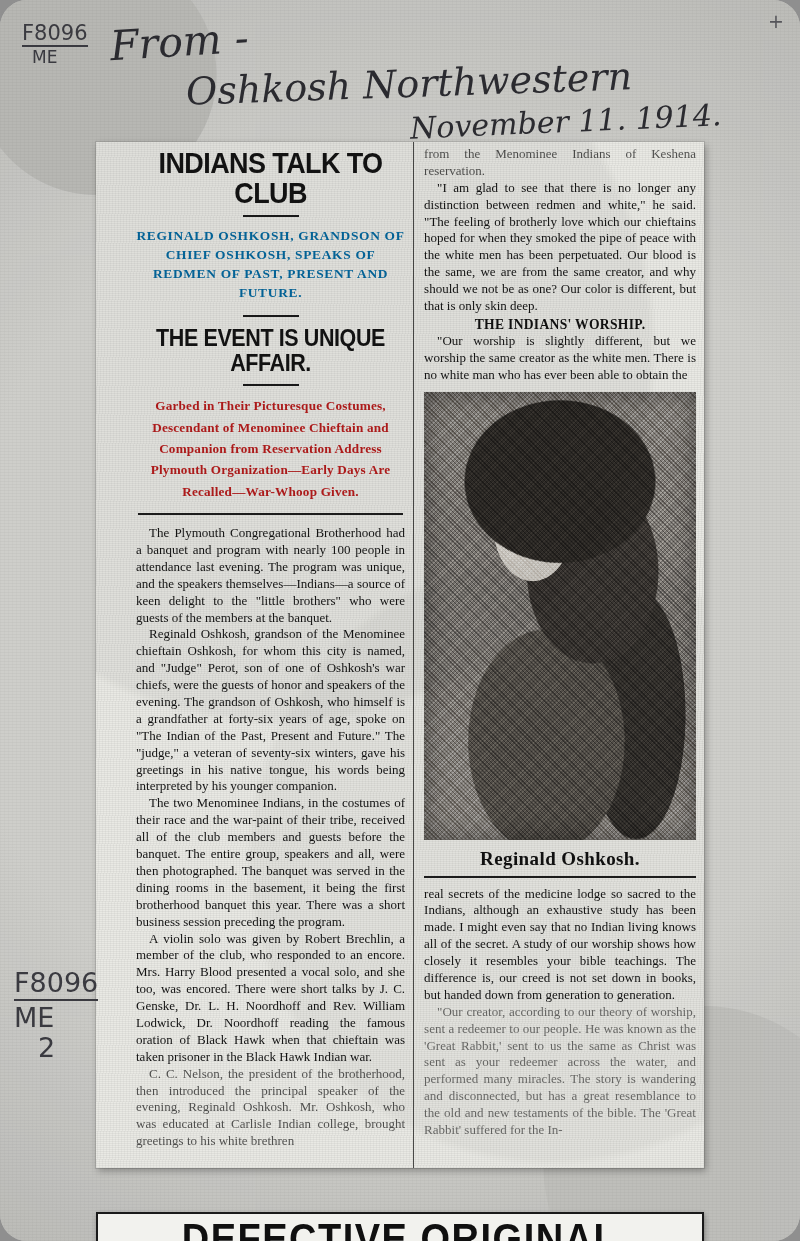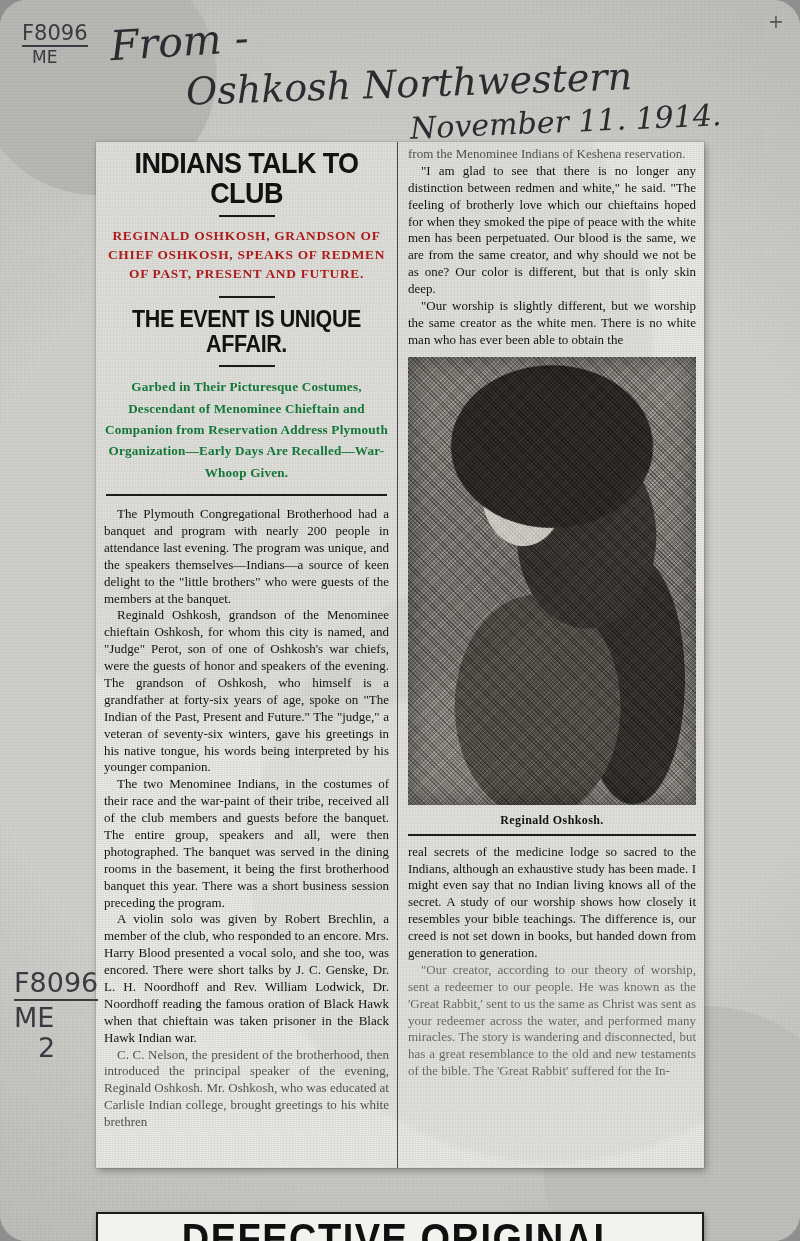--- a/index.html
+++ b/index.html
@@ -71,21 +71,21 @@
   }
   #clipping .grain{
     position:absolute;inset:0;pointer-events:none;z-index:5;
     background-image:
       repeating-linear-gradient(0deg, rgba(0,0,0,.05) 0 1px, transparent 1px 2px),
       repeating-linear-gradient(92deg, rgba(0,0,0,.04) 0 1px, transparent 1px 3px),
       radial-gradient(circle at 30% 20%, rgba(0,0,0,.05) 0 40%, transparent 41%),
       radial-gradient(circle at 75% 70%, rgba(0,0,0,.04) 0 35%, transparent 36%);
     mix-blend-mode:multiply;opacity:.8;
   }
-  .cols{display:flex;height:100%;}
+  .cols{display:flex;height:100%;padding-left:32px;}
   .col{position:relative;box-sizing:border-box;}
   .col-left{width:302px;padding:4px 8px 0 8px;border-right:1px solid #4a4a48;}
   .col-right{width:306px;padding:4px 8px 0 10px;}
 
   
   .headline{
     font-family:"Liberation Sans", sans-serif;
     font-weight:bold;
     font-size:27px;
     letter-spacing:-.6px;
@@ -100,21 +100,21 @@
     width:56px;height:2px;background:#1b1b1b;
     margin:13px auto 9px auto;
   }
   .deck{
     font-family:"Liberation Serif", serif;
     font-weight:bold;
     font-size:13.4px;
     letter-spacing:.7px;
     text-align:center;
     line-height:1.42;
-    color:#b91c1c;
+    color:#0369a1;
     margin:0;
   }
   .subhead-big{
     font-family:"Liberation Sans", sans-serif;
     font-weight:bold;
     font-size:21.5px;
     letter-spacing:-.4px;
     text-align:center;
     color:#131313;
     line-height:1.05;
@@ -122,21 +122,21 @@
     transform:scaleY(1.1);
     transform-origin:top center;
   }
   .deck2{
     font-family:"Liberation Serif", serif;
     font-weight:bold;
     font-size:13.2px;
     text-align:center;
     line-height:1.62;
     letter-spacing:.2px;
-    color:#15803d;
+    color:#b91c1c;
     margin:0;
   }
   .rule-full{
     height:2px;background:#1d1d1d;margin:11px 2px 10px 2px;
   }
 
   
   .body p{
     font-family:"Liberation Serif", serif;
     font-size:13px;
@@ -185,21 +185,21 @@
       repeating-linear-gradient(-45deg, rgba(255,255,255,.30) 0 1px, transparent 1px 3px);
     mix-blend-mode:overlay;
   }
   .photo .vig{
     position:absolute;inset:0;
     box-shadow:inset 0 0 26px rgba(0,0,0,.45);
   }
   .caption{
     font-family:"Liberation Serif", serif;
     font-weight:bold;
-    font-size:12px;
+    font-size:19px;
     text-align:center;
     color:#111;
     margin:8px 0 6px 0;
     letter-spacing:.4px;
   }
   .cap-rule{height:2px;background:#1d1d1d;margin:0 0 8px 0;}
 
   
   #stamp{
     position:absolute;left:96px;top:1178px;
@@ -251,32 +251,33 @@
         <div class="headline">INDIANS TALK TO CLUB</div>
         <div class="rule-short"></div>
         <div class="deck">REGINALD OSHKOSH, GRANDSON OF CHIEF OSHKOSH, SPEAKS OF REDMEN OF PAST, PRESENT AND FUTURE.</div>
         <div class="rule-short"></div>
         <div class="subhead-big">THE EVENT IS UNIQUE AFFAIR.</div>
         <div class="rule-short"></div>
         <div class="deck2">Garbed in Their Picturesque Costumes, Descendant of Menominee Chieftain and Companion from Reservation Address Plymouth Organization—Early Days Are Recalled—War-Whoop Given.</div>
         <div class="rule-full"></div>
 
         <div class="body">
-          <p>The Plymouth Congregational Brotherhood had a banquet and program with nearly 200 people in attendance last evening. The program was unique, and the speakers themselves—Indians—a source of keen delight to the "little brothers" who were guests of the members at the banquet.</p>
+          <p>The Plymouth Congregational Brotherhood had a banquet and program with nearly 100 people in attendance last evening. The program was unique, and the speakers themselves—Indians—a source of keen delight to the "little brothers" who were guests of the members at the banquet.</p>
           <p>Reginald Oshkosh, grandson of the Menominee chieftain Oshkosh, for whom this city is named, and "Judge" Perot, son of one of Oshkosh's war chiefs, were the guests of honor and speakers of the evening. The grandson of Oshkosh, who himself is a grandfather at forty-six years of age, spoke on "The Indian of the Past, Present and Future." The "judge," a veteran of seventy-six winters, gave his greetings in his native tongue, his words being interpreted by his younger companion.</p>
           <p>The two Menominee Indians, in the costumes of their race and the war-paint of their tribe, received all of the club members and guests before the banquet. The entire group, speakers and all, were then photographed. The banquet was served in the dining rooms in the basement, it being the first brotherhood banquet this year. There was a short business session preceding the program.</p>
           <p>A violin solo was given by Robert Brechlin, a member of the club, who responded to an encore. Mrs. Harry Blood presented a vocal solo, and she too, was encored. There were short talks by J. C. Genske, Dr. L. H. Noordhoff and Rev. William Lodwick, Dr. Noordhoff reading the famous oration of Black Hawk when that chieftain was taken prisoner in the Black Hawk Indian war.</p>
           <p class="faded">C. C. Nelson, the president of the brotherhood, then introduced the principal speaker of the evening, Reginald Oshkosh. Mr. Oshkosh, who was educated at Carlisle Indian college, brought greetings to his white brethren</p>
         </div>
       </div>
 
       <div class="col col-right">
         <div class="body">
           <p class="cont faded">from the Menominee Indians of Keshena reservation.</p>
           <p>"I am glad to see that there is no longer any distinction between redmen and white," he said. "The feeling of brotherly love which our chieftains hoped for when they smoked the pipe of peace with the white men has been perpetuated. Our blood is the same, we are from the same creator, and why should we not be as one? Our color is different, but that is only skin deep.</p>
+          <div class="section-head">THE INDIANS' WORSHIP.</div>
           <p>"Our worship is slightly different, but we worship the same creator as the white men. There is no white man who has ever been able to obtain the</p>
         </div>
 
         <div class="photo">
           <div class="halftone"></div>
           <div class="screen"></div>
           <div class="vig"></div>
         </div>
         <div class="caption">Reginald Oshkosh.</div>
         <div class="cap-rule"></div>

